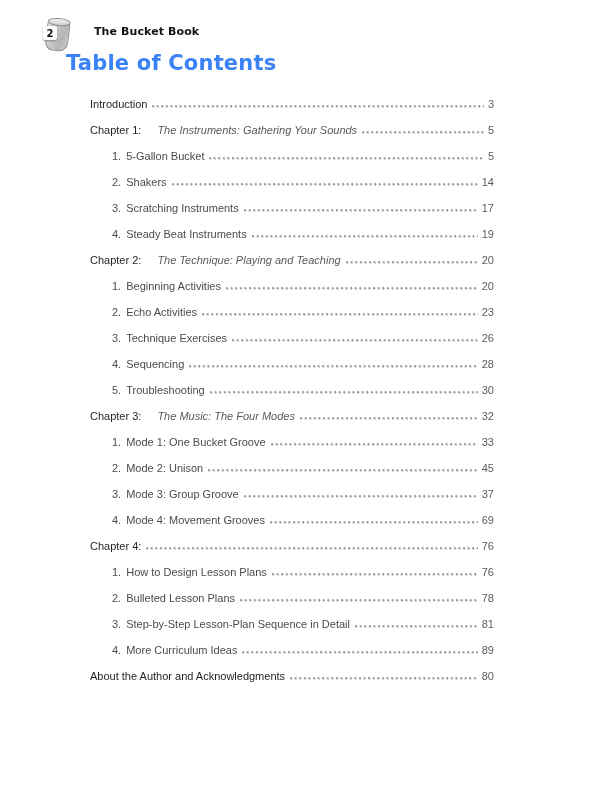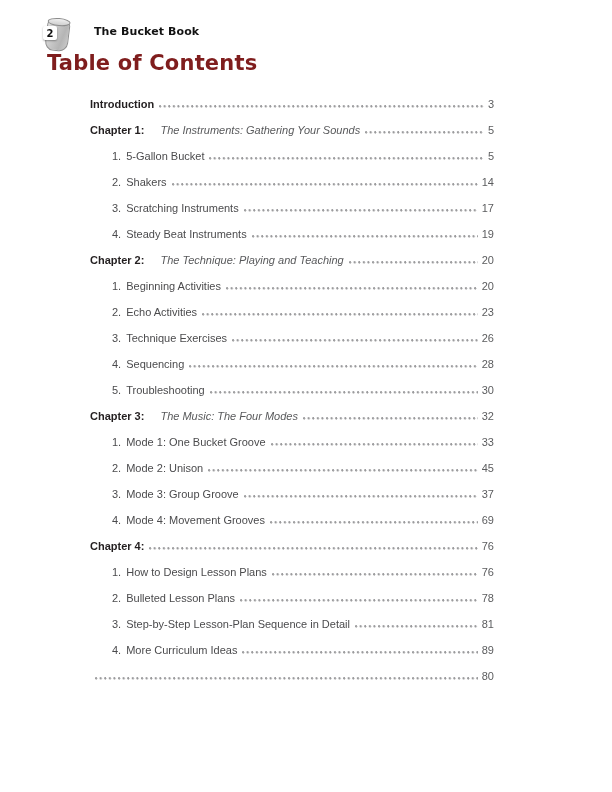--- a/index.html
+++ b/index.html
@@ -39,37 +39,37 @@
   }
   .book-title {
     position:absolute; left:52px; top:11px;
     font-family:"DejaVu Sans", sans-serif;
     font-weight:bold; font-size:11px; color:#121212; letter-spacing:0.1px;
     white-space:nowrap;
   }
 
   
   .page-title {
-    position:absolute; left:47px; top:51px;
+    position:absolute; left:66px; top:51px;
     font-family:"DejaVu Sans", sans-serif;
-    font-weight:bold; font-size:21px; color:#7f1d1d;
+    font-weight:bold; font-size:21px; color:#3b82f6;
     letter-spacing:0.2px;
   }
 
   
   .toc { position:absolute; left:90px; top:85px; width:404px; }
 
   .row {
     display:flex; align-items:flex-end;
     height:26px; font-size:11px; line-height:1.15;
     white-space:nowrap;
   }
   .row .num   { margin-left:22px; margin-right:5px; color:#4b4b4d; }
   .row .label { color:#4b4b4d; }
-  .row.top .label, .row.chapter .label { font-weight:bold; color:#231f20; }
+  .row.top .label, .row.chapter .label { font-weight:normal; color:#231f20; }
   .row.chapter .subtitle { font-style:italic; color:#58595b; margin-left:16px; }
   .leader {
     flex:1; height:3px; min-width:12px;
     margin:0 4px 3px 5px; align-self:flex-end;
     background-image:radial-gradient(circle at 1.1px 1.4px, #9b9b9d 1px, rgba(0,0,0,0) 1.35px);
     background-size:4.6px 3px; background-repeat:repeat-x;
   }
   .pagenum { color:#5b5c5e; }
 </style>
 </head>
@@ -236,17 +236,18 @@
   </div>
     <div class="row item">
     <span class="num">4.</span>
     <span class="label">More Curriculum Ideas</span>
 
     <span class="leader"></span>
     <span class="pagenum">89</span>
   </div>
     <div class="row top">
 
+    <span class="label">About the Author and Acknowledgments</span>
 
     <span class="leader"></span>
     <span class="pagenum">80</span>
   </div>
   </div>
 
 </body></html>

